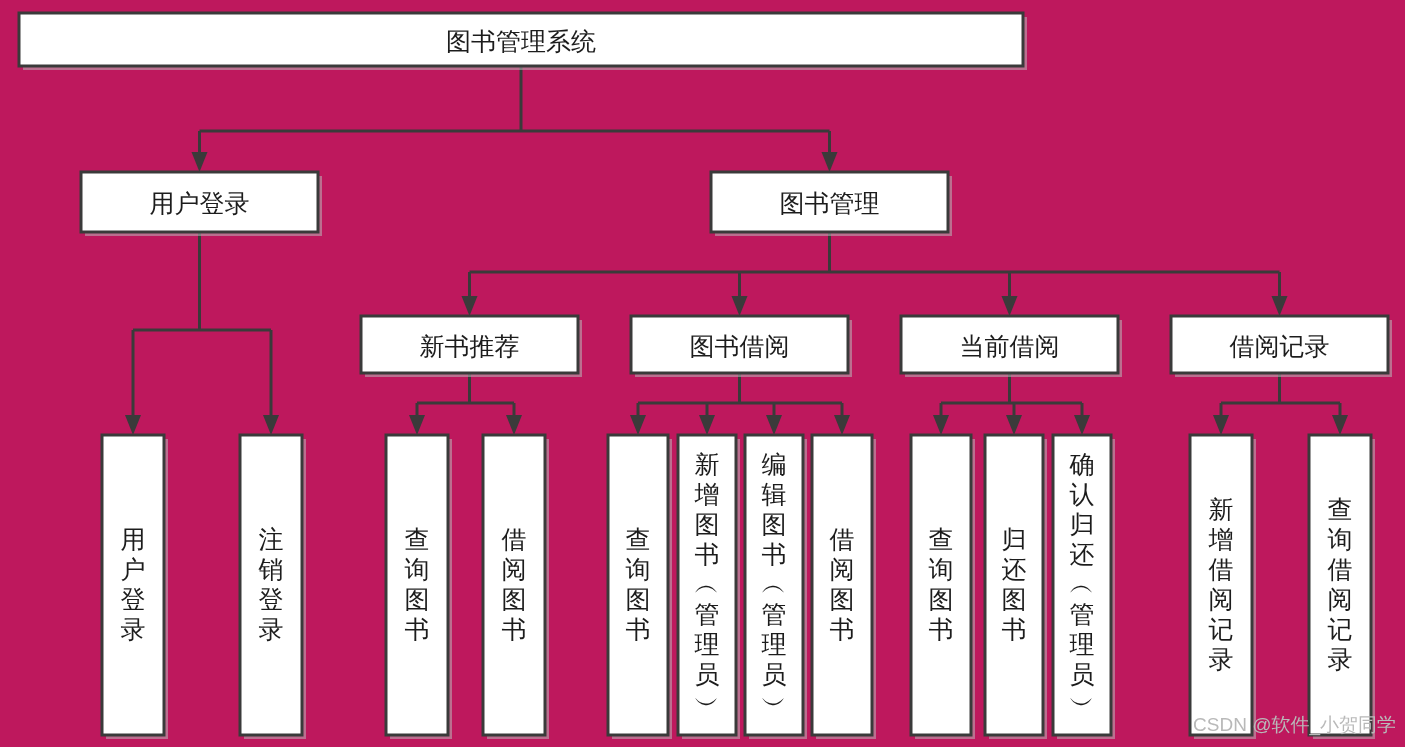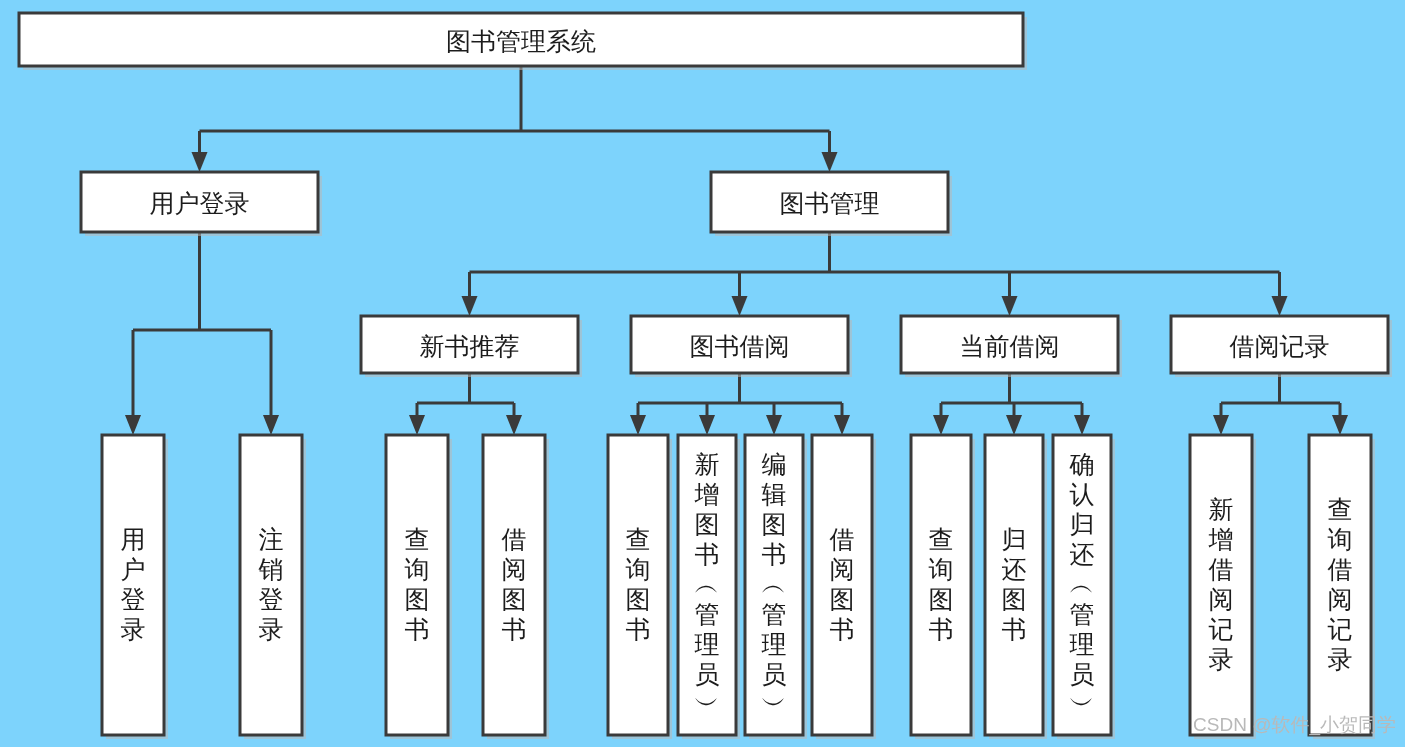--- a/index.html
+++ b/index.html
@@ -8,21 +8,21 @@
     padding: 0;
     background: #ffffff;
   }
   body {
     font-family: "Liberation Sans", "DejaVu Sans", sans-serif;
   }
   #diagram-root {
     position: relative;
     width: 1405px;
     height: 747px;
-    background: #7dd3fc;
+    background: #be185d;
     overflow: hidden;
     text-decoration: underline;
   }
   svg.diagram-canvas {
     position: absolute;
     top: 0;
     left: 0;
     width: 1405px;
     height: 747px;
     display: block;

